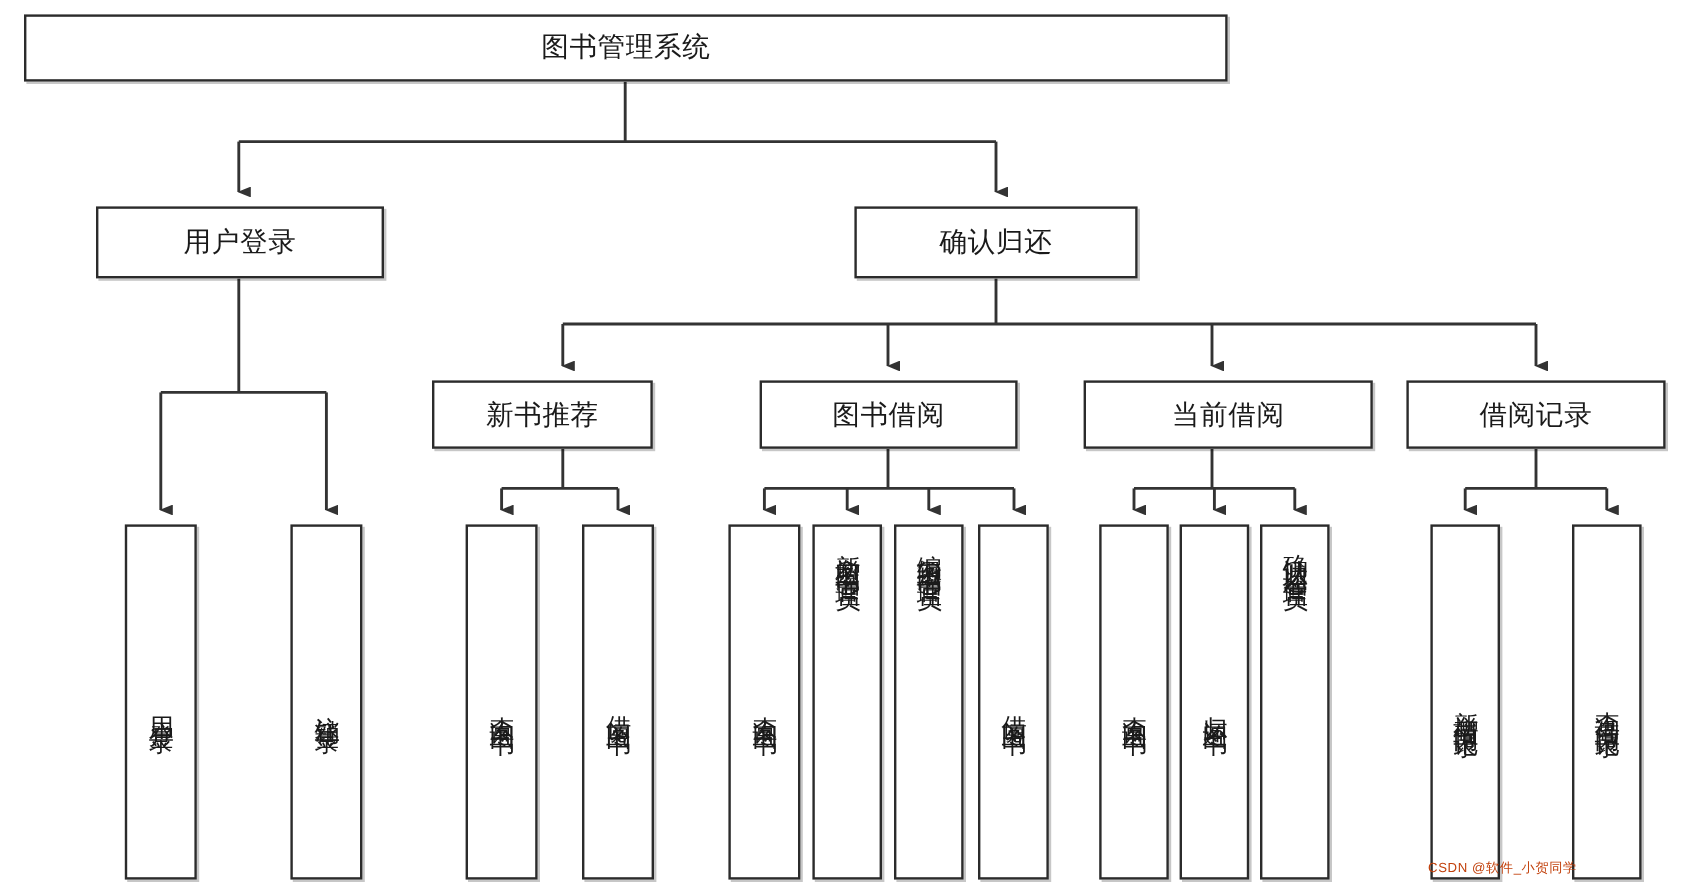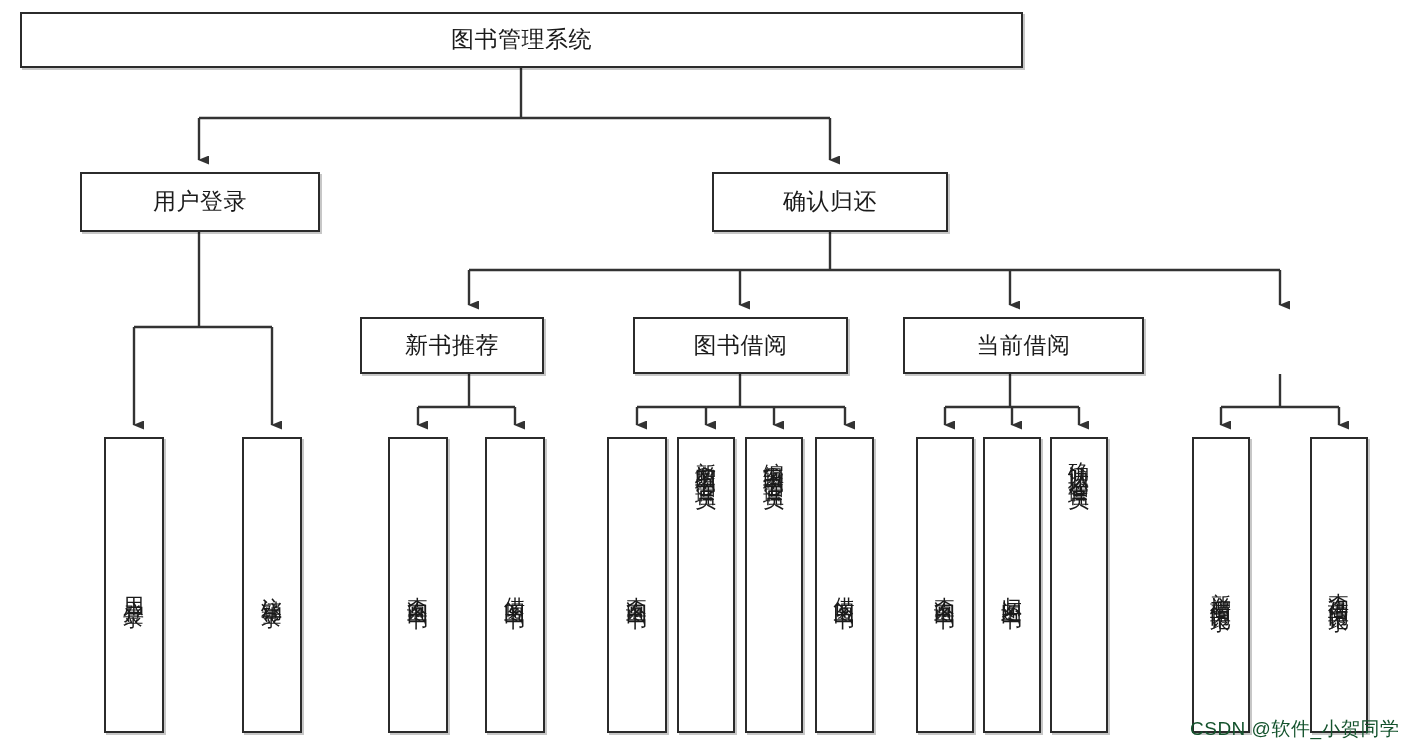--- a/index.html
+++ b/index.html
@@ -61,22 +61,22 @@
     left: 0;
     top: 0;
     width: 1405px;
     height: 747px;
     pointer-events: none;
   }
   .watermark {
     position: absolute;
     left: 1190px;
     top: 716px;
-    font-size: 19px;
-    color: #14532d;
+    font-size: 11px;
+    color: #c2410c;
     white-space: nowrap;
     letter-spacing: 0.5px;
   }
 </style>
 </head>
 <body>
 
 <div id="diagram-root">
 
   <svg id="edge-layer" viewBox="0 0 1405 747" width="1405" height="747" xmlns="http://www.w3.org/2000/svg">
@@ -146,20 +146,23 @@
   </div>
 
   <div class="node-box" style="left:633px; top:317px; width:215px; height:57px;">
     <span class="node-label-h">图书借阅</span>
   </div>
 
   <div class="node-box" style="left:903px; top:317px; width:241px; height:57px;">
     <span class="node-label-h">当前借阅</span>
   </div>
 
+  <div class="node-box" style="left:1172px; top:317px; width:216px; height:57px;">
+    <span class="node-label-h">借阅记录</span>
+  </div>
 
   <div class="node-box vbox vbox-mid" style="left:104px; top:437px; width:60px; height:296px;">
     <span class="node-label-v">用户登录</span>
   </div>
 
   <div class="node-box vbox vbox-mid" style="left:242px; top:437px; width:60px; height:296px;">
     <span class="node-label-v">注销登录</span>
   </div>
 
   <div class="node-box vbox vbox-mid" style="left:388px; top:437px; width:60px; height:296px;">

